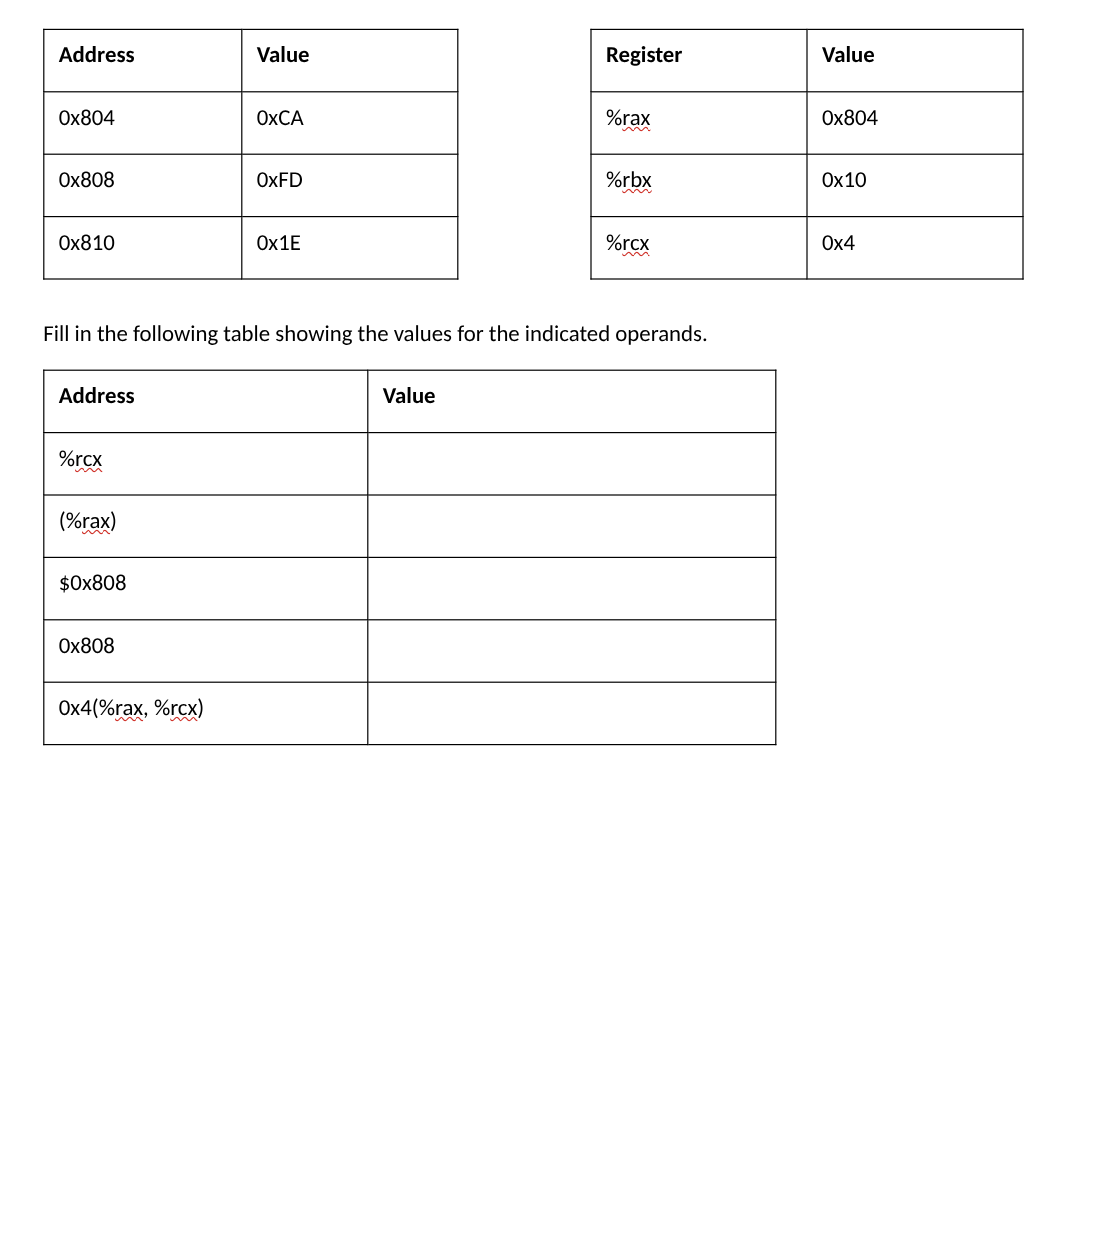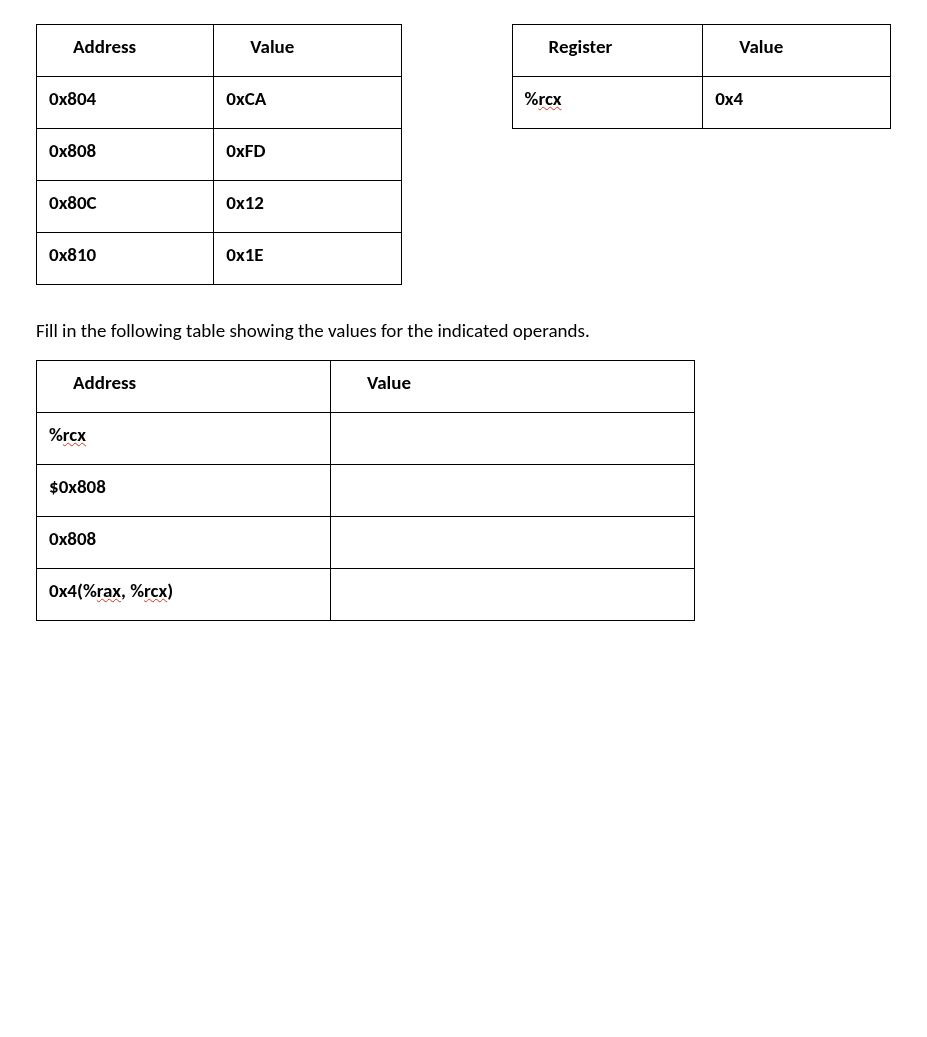--- a/index.html
+++ b/index.html
@@ -15,27 +15,26 @@
     gap: 110px;
     align-items: flex-start;
   }
   table {
     border-collapse: collapse;
   }
   th, td {
     border: 1px solid #000;
     padding: 10px 12px 18px 12px;
     text-align: left;
-    font-weight: bold;
+    font-weight: normal;
     vertical-align: top;
     height: 22px;
   }
   th {
     font-weight: 700;
-    padding-left: 36px;
   }
   .squig {
     text-decoration-line: underline;
     text-decoration-style: wavy;
     text-decoration-color: #d0342c;
     text-decoration-thickness: 1.3px;
   }
   .squig-blue {
     text-decoration-line: underline;
     text-decoration-style: wavy;
@@ -65,35 +64,39 @@
     </tr>
     <tr>
       <td>0x804</td>
       <td>0xCA</td>
     </tr>
     <tr>
       <td>0x808</td>
       <td>0xFD</td>
     </tr>
     <tr>
-      <td>0x80C</td>
-      <td>0x12</td>
-    </tr>
-    <tr>
       <td>0x810</td>
       <td>0x1E</td>
     </tr>
   </tbody>
     </table>
 
   <table class="reg-table">
     <tbody>
         <tr>
       <th>Register</th>
       <th>Value</th>
+    </tr>
+    <tr>
+      <td><span>%</span><span class="squig">rax</span></td>
+      <td>0x804</td>
+    </tr>
+    <tr>
+      <td><span>%</span><span class="squig">rbx</span></td>
+      <td>0x10</td>
     </tr>
     <tr>
       <td><span>%</span><span class="squig">rcx</span></td>
       <td>0x4</td>
     </tr>
   </tbody>
     </table>
 
 </div>
 
@@ -105,20 +108,24 @@
     <th>Address</th>
     <th>Value</th>
   </tr>
   </tbody>
     <tbody id="operand-body">
       <tr>
         <td><span>%</span><span class="squig">rcx</span></td>
         <td></td>
       </tr>
       <tr>
+        <td><span>(%</span><span class="squig">rax</span><span>)</span></td>
+        <td></td>
+      </tr>
+      <tr>
         <td><span>$0x808</span></td>
         <td></td>
       </tr>
       <tr>
         <td><span>0x808</span></td>
         <td></td>
       </tr>
       <tr>
         <td><span>0x4(%</span><span class="squig">rax</span><span>, %</span><span class="squig">rcx</span><span>)</span></td>
         <td></td>

